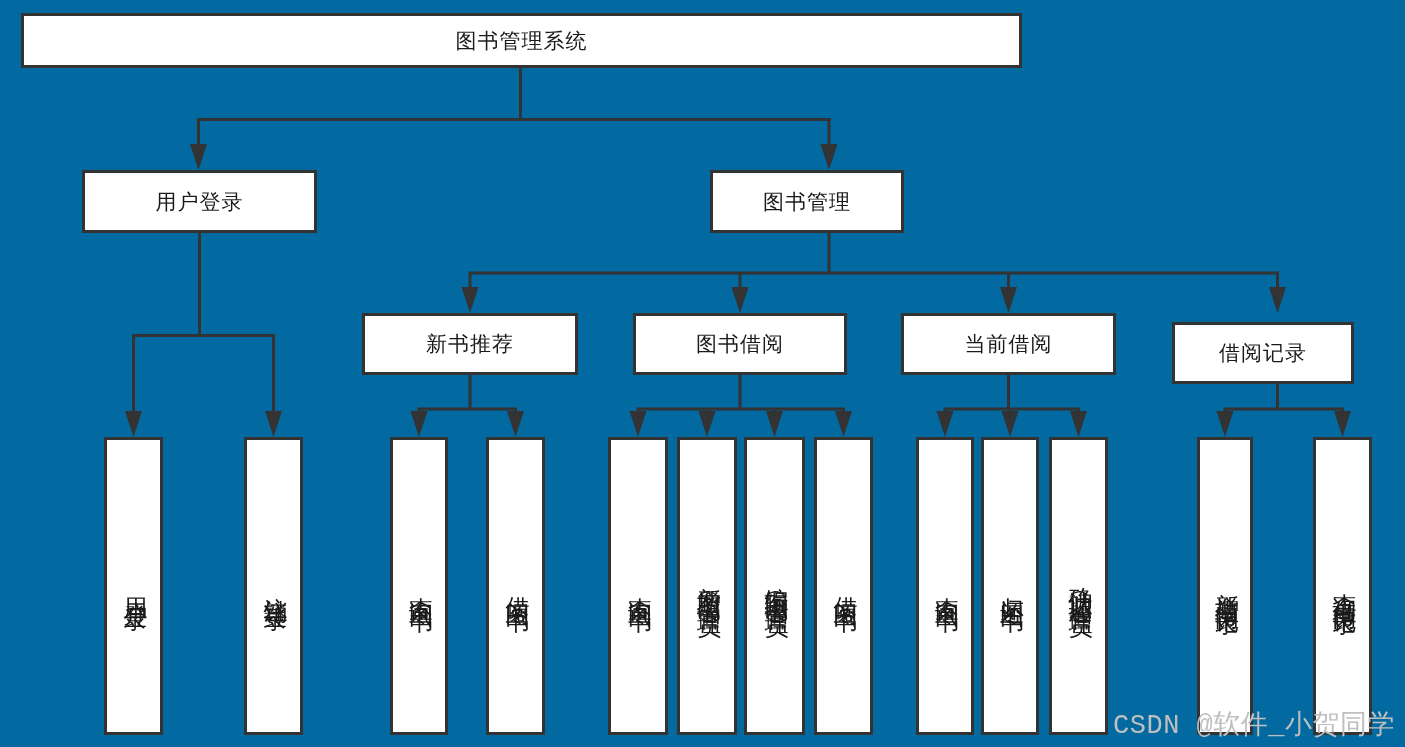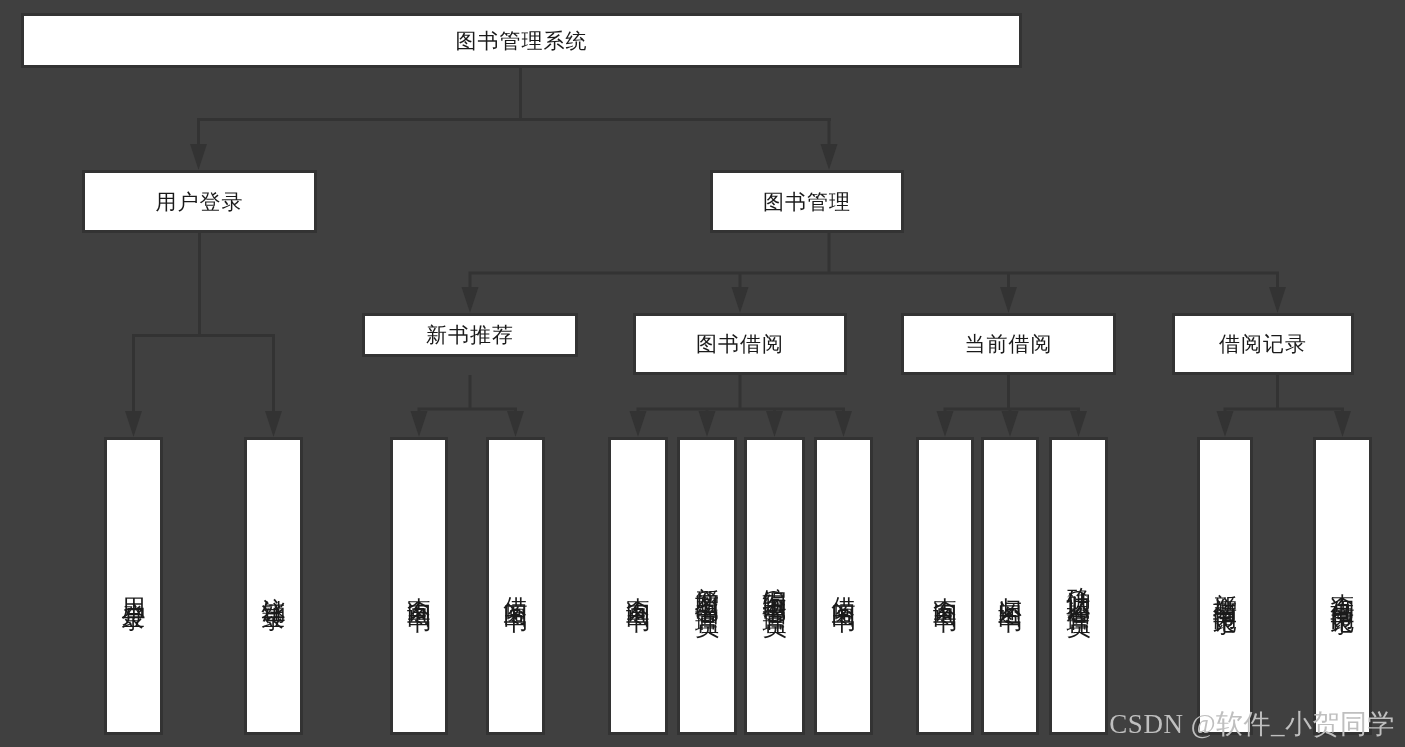--- a/index.html
+++ b/index.html
@@ -1,22 +1,22 @@
 <!DOCTYPE html>
 <html><head>
 <meta charset="utf-8">
 <style>
   html, body { margin: 0; padding: 0; background: #ffffff; }
   #canvas {
     position: relative;
     width: 1405px;
     height: 747px;
-    background: #404040;
+    background: #0369a1;
     overflow: hidden;
-    font-family: Liberation Serif, serif;
+    font-family: Liberation Mono, monospace;
     color: #1a1a1a;
   }
   #connector-layer {
     position: absolute;
     left: 0; top: 0;
     pointer-events: none;
   }
   .box {
     position: absolute;
     box-sizing: border-box;
@@ -92,30 +92,30 @@
     <span class="hlabel">图书管理系统</span>
   </div>
 
   <div class="box" style="left:82px; top:170px; width:235px; height:63px;">
     <span class="hlabel">用户登录</span>
   </div>
   <div class="box" style="left:710px; top:170px; width:194px; height:63px;">
     <span class="hlabel">图书管理</span>
   </div>
 
-  <div class="box" style="left:362px; top:313px; width:216px; height:44px;">
+  <div class="box" style="left:362px; top:313px; width:216px; height:62px;">
     <span class="hlabel">新书推荐</span>
   </div>
   <div class="box" style="left:633px; top:313px; width:214px; height:62px;">
     <span class="hlabel">图书借阅</span>
   </div>
   <div class="box" style="left:901px; top:313px; width:215px; height:62px;">
     <span class="hlabel">当前借阅</span>
   </div>
-  <div class="box" style="left:1172px; top:313px; width:182px; height:62px;">
+  <div class="box" style="left:1172px; top:322px; width:182px; height:62px;">
     <span class="hlabel">借阅记录</span>
   </div>
 
   <div class="box" style="left:104px; top:437px; width:59px; height:298px;">
     <span class="vlabel">用户登录</span>
   </div>
   <div class="box" style="left:244px; top:437px; width:59px; height:298px;">
     <span class="vlabel">注销登录</span>
   </div>
 

